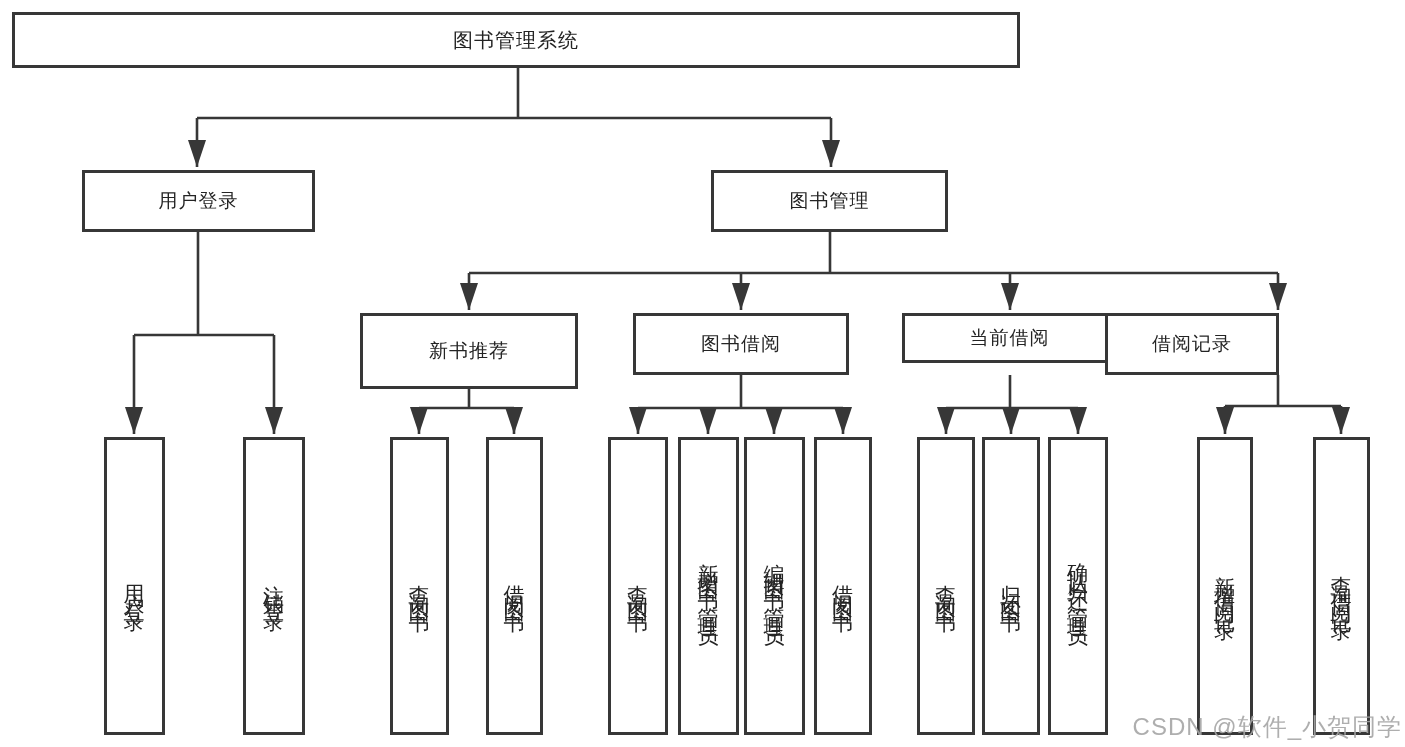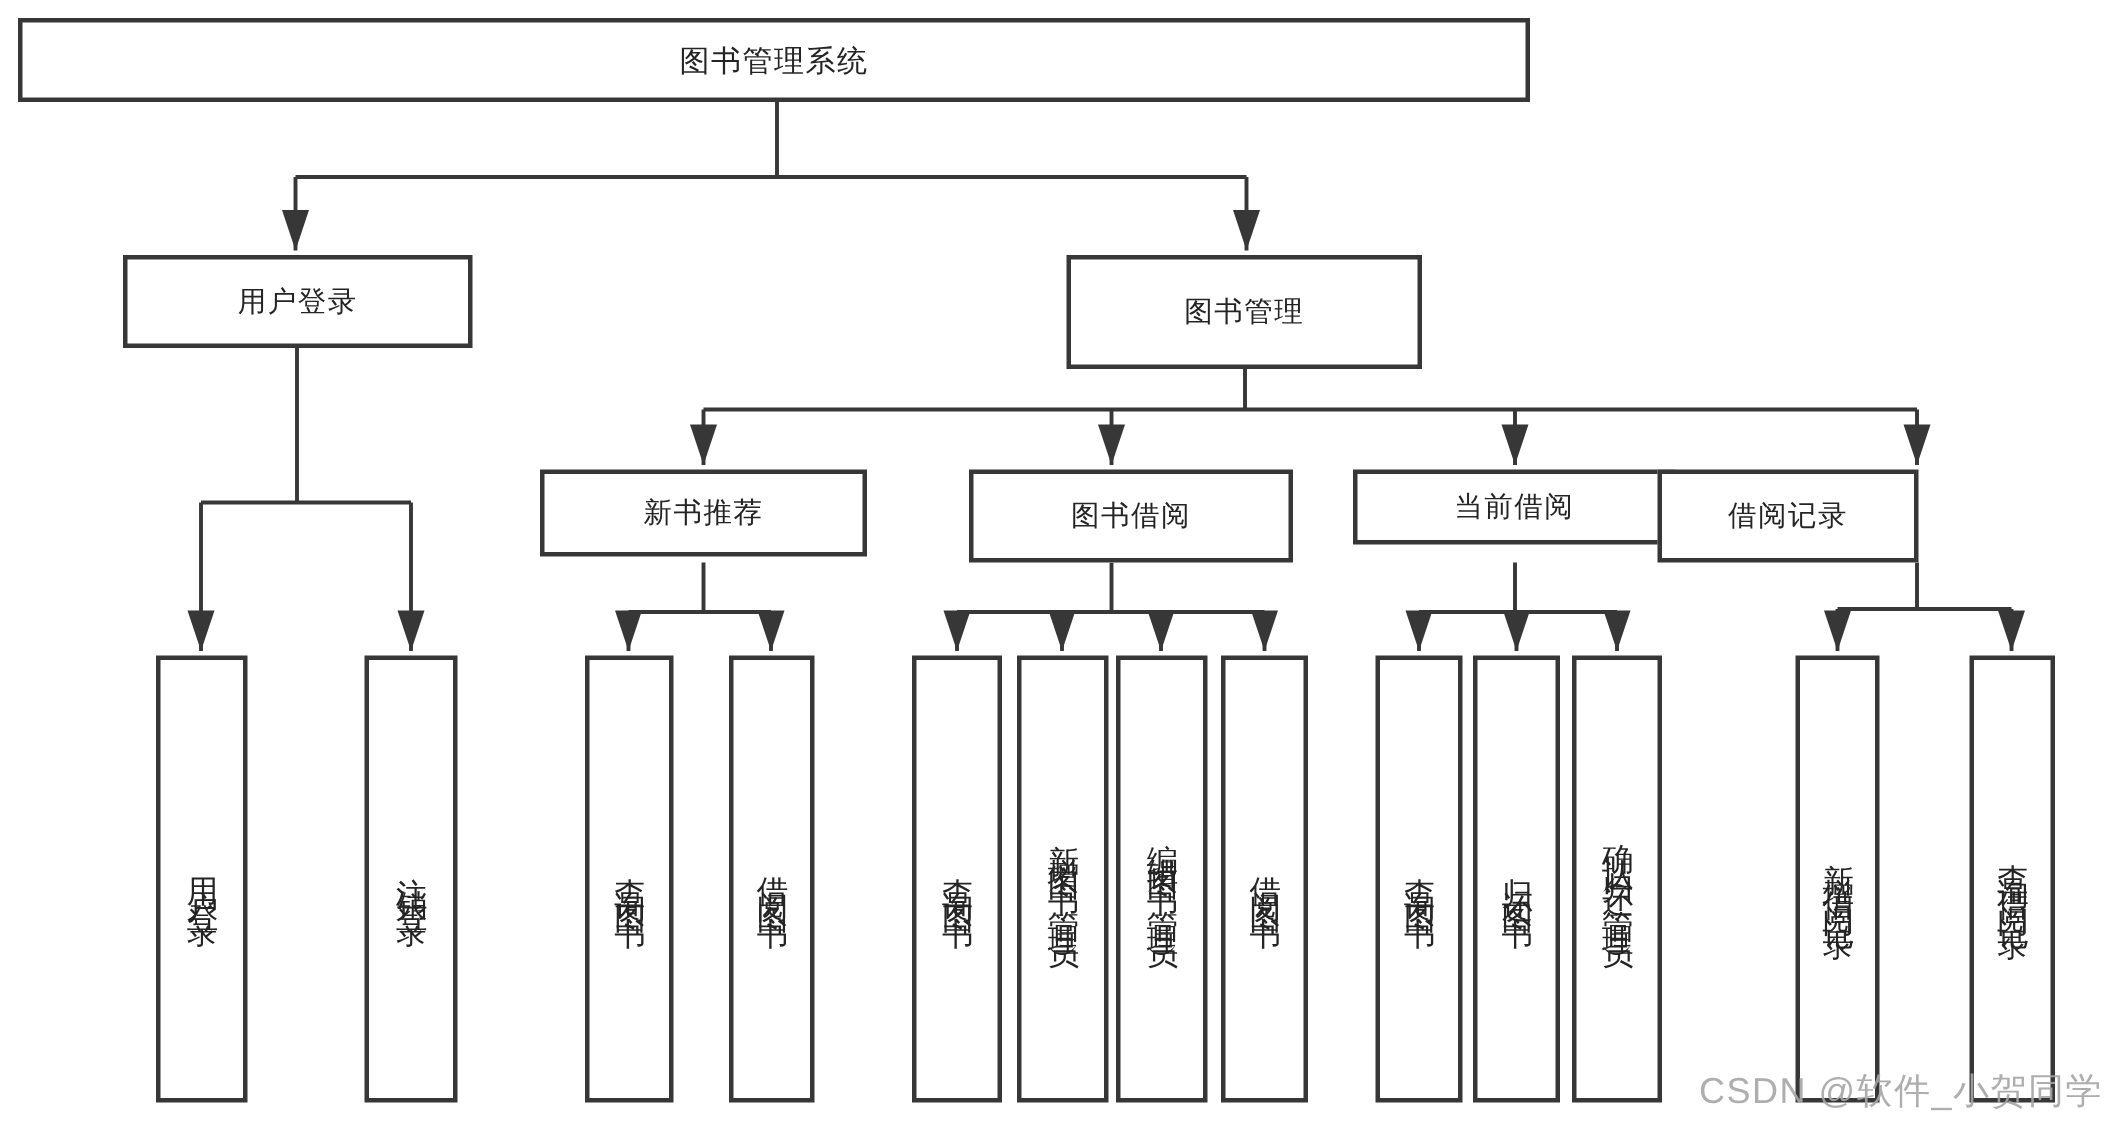--- a/index.html
+++ b/index.html
@@ -93,24 +93,24 @@
     <path class="wire" d="M1078,408 V434" marker-end="url(#arw)"></path>
 
     <path class="wire" d="M1278,375 V406 M1225,406 H1341"></path>
     <path class="wire" d="M1225,406 V434" marker-end="url(#arw)"></path>
     <path class="wire" d="M1341,406 V434" marker-end="url(#arw)"></path>
   </svg>
 
   <div class="node hbox root-box" style="left:12px; top:12px; width:1008px; height:56px;">图书管理系统</div>
 
   <div class="node hbox" style="left:82px; top:170px; width:233px; height:62px;">用户登录</div>
-  <div class="node hbox" style="left:711px; top:170px; width:237px; height:76px;">图书管理</div>
+  <div class="node hbox" style="left:711px; top:170px; width:237px; height:62px;">图书管理</div>
 
-  <div class="node hbox" style="left:360px; top:313px; width:218px; height:58px;">新书推荐</div>
-  <div class="node hbox" style="left:633px; top:313px; width:216px; height:62px;margin-left:13px;">图书借阅</div>
+  <div class="node hbox" style="left:360px; top:313px; width:218px; height:76px;">新书推荐</div>
+  <div class="node hbox" style="left:633px; top:313px; width:216px; height:62px;">图书借阅</div>
   <div class="node hbox" style="left:902px; top:313px; width:215px; height:50px;">当前借阅</div>
   <div class="node hbox" style="left:1105px; top:313px; width:174px; height:62px;">借阅记录</div>
 
   <div class="node vbox" style="left:104px; top:437px; width:61px; height:298px;">用户登录</div>
   <div class="node vbox" style="left:243px; top:437px; width:62px; height:298px;">注销登录</div>
 
   <div class="node vbox" style="left:390px; top:437px; width:59px; height:298px;">查询图书</div>
   <div class="node vbox" style="left:486px; top:437px; width:57px; height:298px;">借阅图书</div>
 
   <div class="node vbox" style="left:608px; top:437px; width:60px; height:298px;">查询图书</div>

